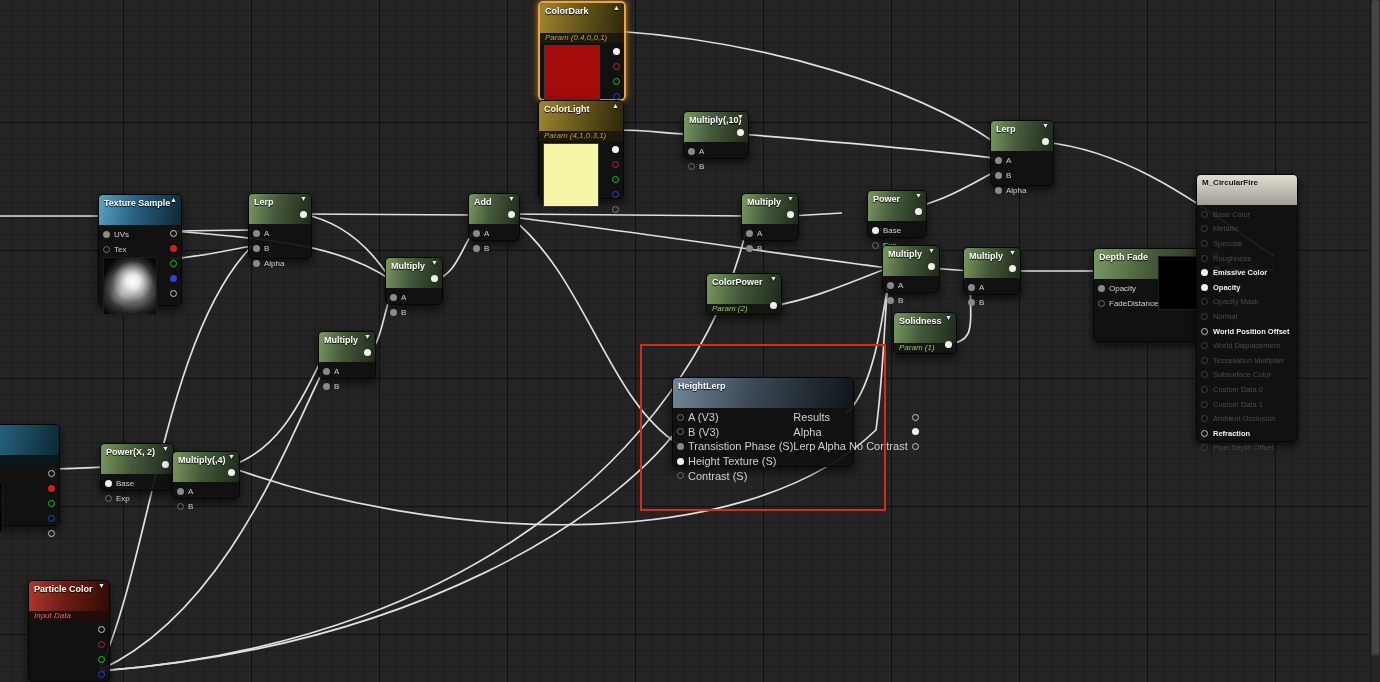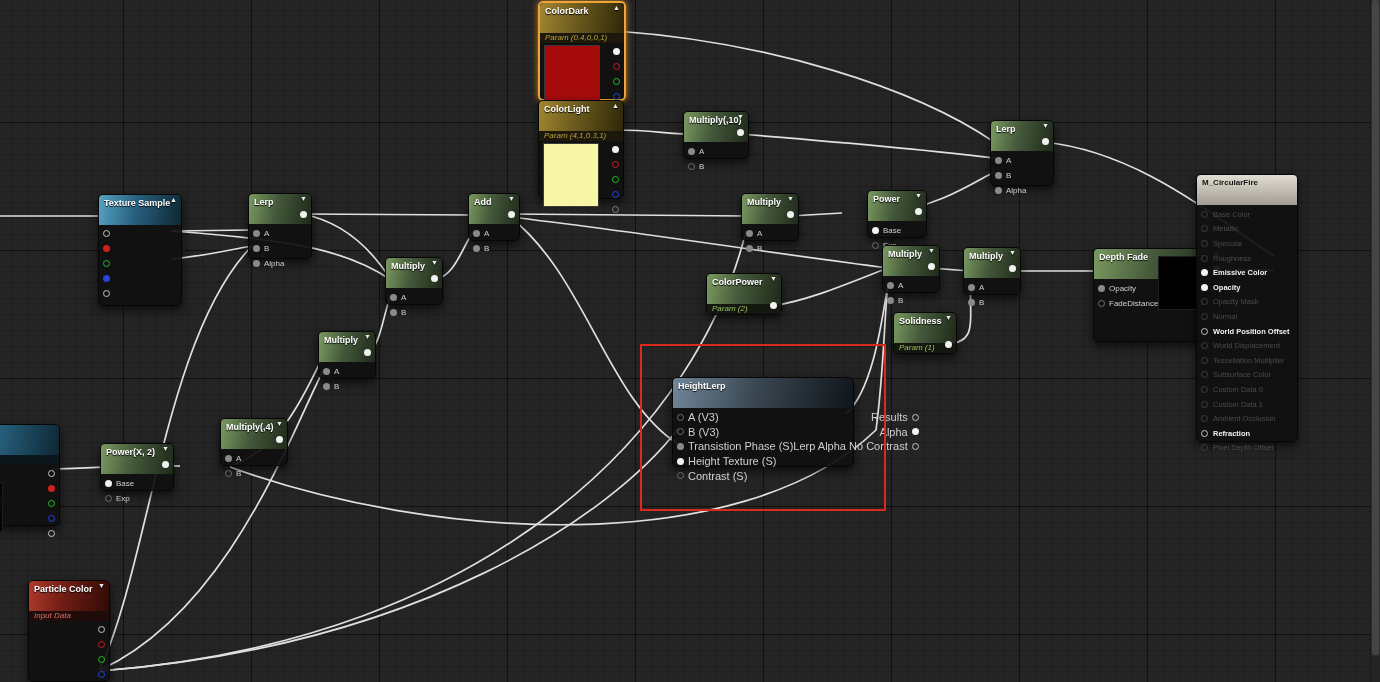--- a/index.html
+++ b/index.html
@@ -30,21 +30,21 @@
   .h-out{background:linear-gradient(#e2ddd3,#a29d94);}
   .h-out .hlabel{color:#171513;text-shadow:none;font-size:8px;}
   .sub{height:10px;padding:0 5px;font-size:8px;font-style:italic;line-height:10px;white-space:nowrap;overflow:hidden;}
   .s-gold{color:#b9a23c;background:rgba(40,33,8,.5);}
   .s-green{color:#9cc162;background:rgba(22,30,14,.5);}
   .s-red{color:#d4705c;background:rgba(48,10,5,.5);}
   .s-blue{color:#4fb3d9;background:rgba(8,30,40,.5);}
   .body{position:relative;display:flex;justify-content:space-between;padding:2px 4px 3px 4px;}
   .lcol{display:flex;flex-direction:column;}
   .row{display:flex;align-items:center;gap:4px;height:15px;font-size:8px;color:#cfcfcf;white-space:nowrap;}
-  .orow{justify-content:flex-end;}
+  .orow{justify-content:space-between;}
   .pin{width:7px;height:7px;border-radius:50%;box-sizing:border-box;flex:none;}
   .p-wf{background:#f2f2f2;}          .p-wr{border:1.5px solid #c4c4c4;}
   .p-gf{background:#8a8a8a;}          .p-gr{border:1.5px solid #6e6e6e;}
   .p-redf{background:#cf1f1f;}        .p-redr{border:1.5px solid #cf1f1f;}        .p-grnr{border:1.5px solid #1fbf1f;}
   .p-bluf{background:#2743e0;}        .p-blur{border:1.5px solid #2743e0;}
   .p-grayf{background:#9a9a9a;}       .p-grayr{border:1.5px solid #7d7d7d;}
   .p-dim{border:1.5px solid #3f3f3f;}
   .outpin{position:absolute;right:4px;top:17px;}
   .outpin.bottom{top:auto;bottom:5px;}
   .pcol{display:flex;flex-direction:column;align-items:center;gap:8px;padding-top:3px;}
@@ -185,20 +185,31 @@
           </div>
         </div>
         <span class="pin p-wf outpin"></span>
       </div>
       <div class="node" style="left: 98px; top: 194px; width: 82px; height: 110px;">
         <div class="hdr h-blue">
           <span class="hlabel">Texture Sample</span>
           <span class="tri">▲</span>
         </div>
         <div class="body">
+          <div class="lcol">
+            <div class="row">
+              <span class="pin p-gf"></span>
+              <span>UVs</span>
+            </div>
+            <div class="row">
+              <span class="pin p-gr"></span>
+              <span>Tex</span>
+            </div>
+            <div class="prev cloud" style="width: 52px; height: 56px;"></div>
+          </div>
           <div class="pcol">
             <span class="pin p-wr"></span>
             <span class="pin p-redf"></span>
             <span class="pin p-grnr"></span>
             <span class="pin p-bluf"></span>
             <span class="pin p-wr"></span>
           </div>
         </div>
       </div>
       <div class="node" style="left: 248px; top: 193px; width: 62px; height: 64px;">
@@ -548,21 +559,21 @@
               <span>Base</span>
             </div>
             <div class="row">
               <span class="pin p-gr"></span>
               <span>Exp</span>
             </div>
           </div>
         </div>
         <span class="pin p-wf outpin"></span>
       </div>
-      <div class="node" style="left: 172px; top: 418px; width: 66px; height: 46px; margin-left: 48px;">
+      <div class="node" style="left: 172px; top: 451px; width: 66px; height: 46px;">
         <div class="hdr h-green">
           <span class="hlabel">Multiply(,4)</span>
           <span class="tri">▼</span>
         </div>
         <div class="body">
           <div class="lcol">
             <div class="row">
               <span class="pin p-gf"></span>
               <span>A</span>
             </div>

